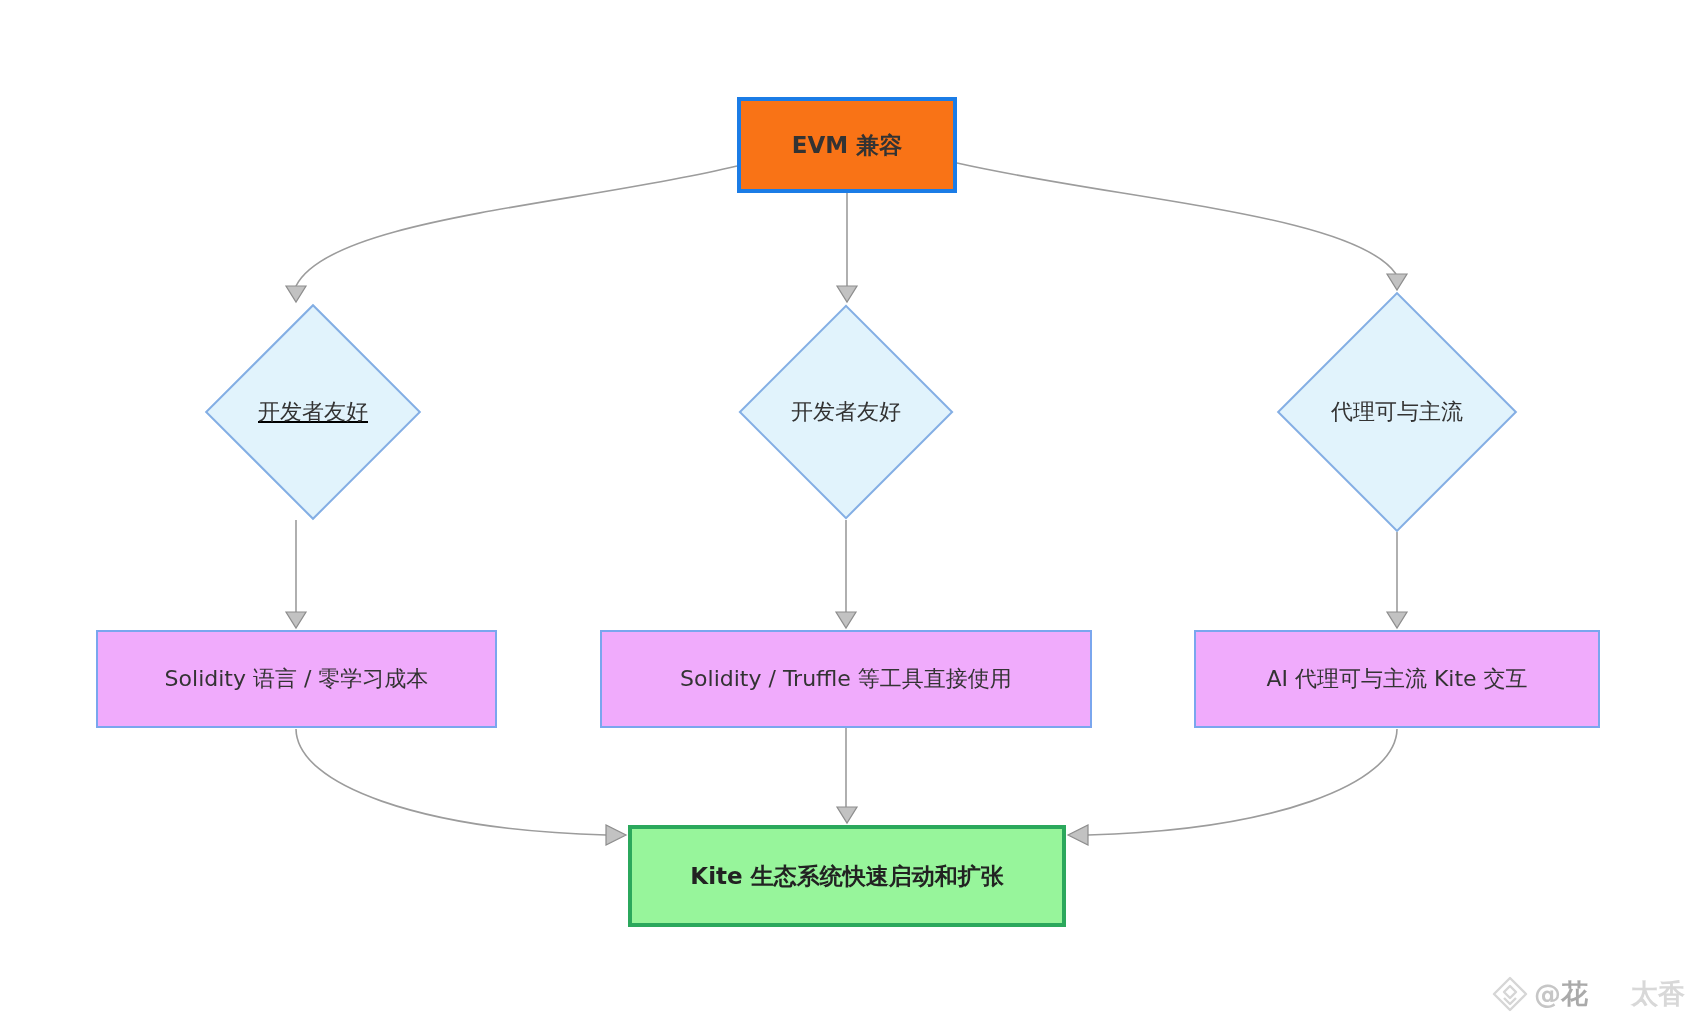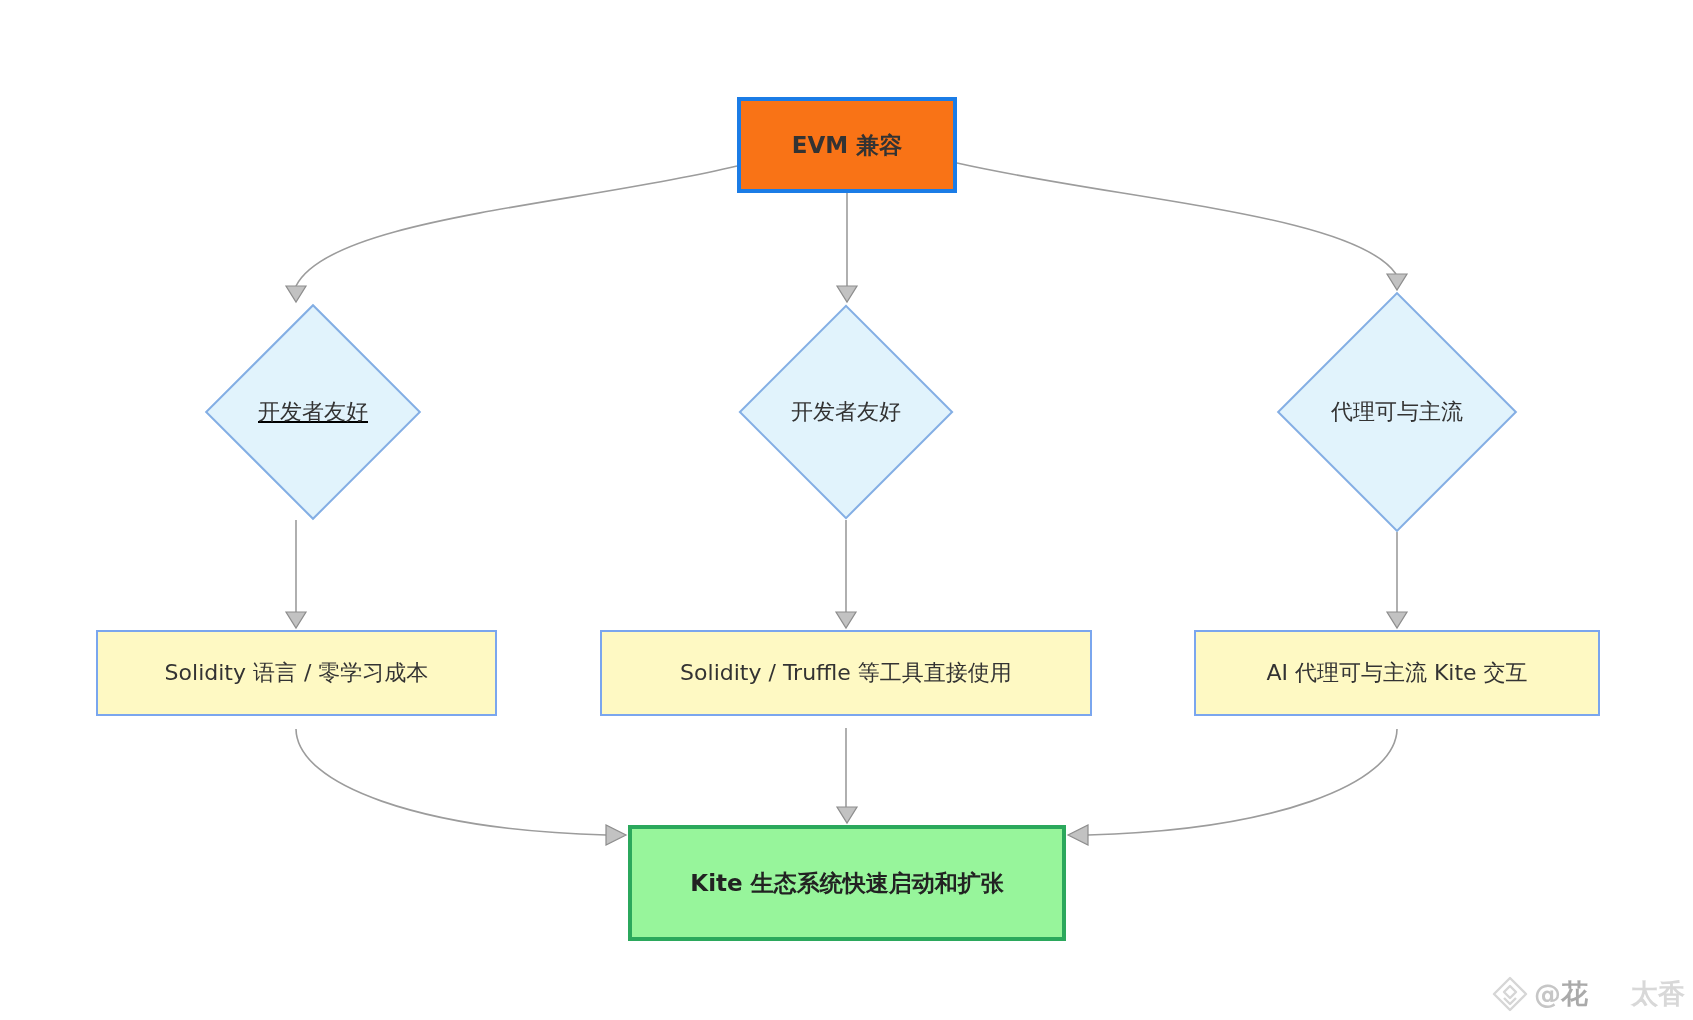--- a/index.html
+++ b/index.html
@@ -50,30 +50,30 @@
     white-space:nowrap;
   }
   .dw-left{left:206px;top:304px;width:214px;height:216px;text-decoration:underline;}
   .dw-left  .diamond-shape{width:153px;height:153px;}
   .dw-mid{left:740px;top:304px;width:212px;height:216px;}
   .dw-mid   .diamond-shape{width:152px;height:152px;}
   .dw-right{left:1277px;top:292px;width:240px;height:240px;}
   .dw-right .diamond-shape{width:170px;height:170px;}
 
   .result-node{
-    top:630px;height:86px;
-    background:#fef9c3;
+    top:630px;height:98px;
+    background:#f0abfc;
     border:2px solid #7aa6ee;
   }
   .res-left{left:96px;width:401px;}
   .res-mid{left:600px;width:492px;}
   .res-right{left:1194px;width:406px;}
 
   .outcome-node{
-    left:628px;top:825px;width:438px;height:116px;
+    left:628px;top:825px;width:438px;height:102px;
     background:#97f59b;
     border:4px solid #2ba85c;
     font-weight:bold;
     font-size:23px;
     color:#222222;
   }
 
   .watermark{
     position:absolute;
     right:8px;bottom:8px;

